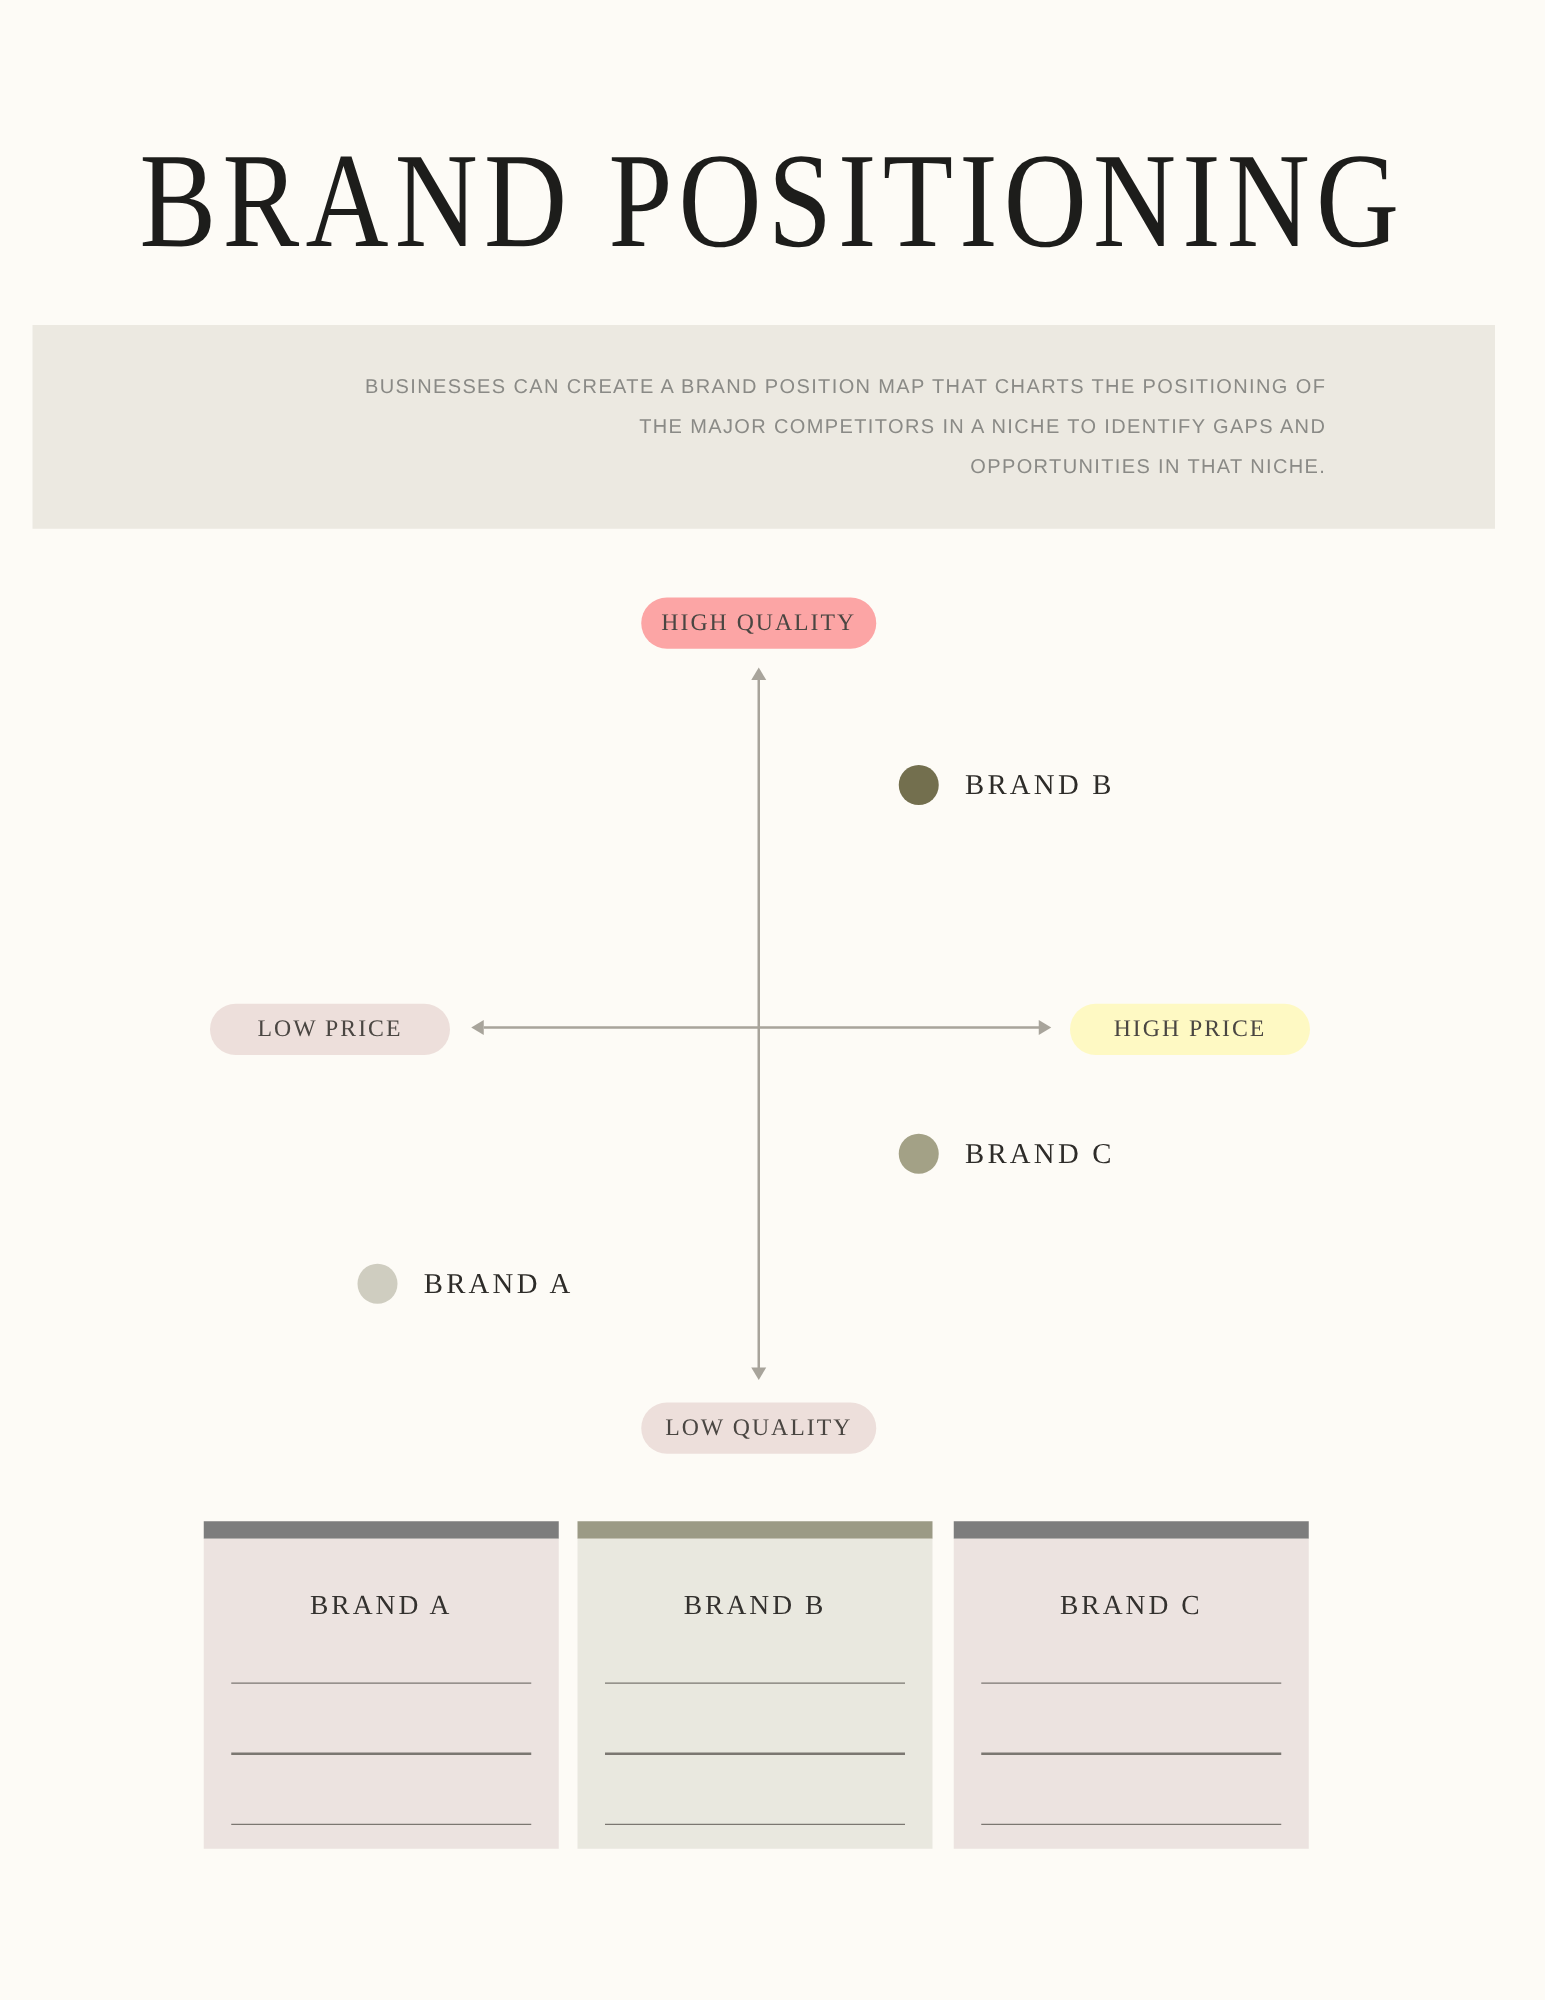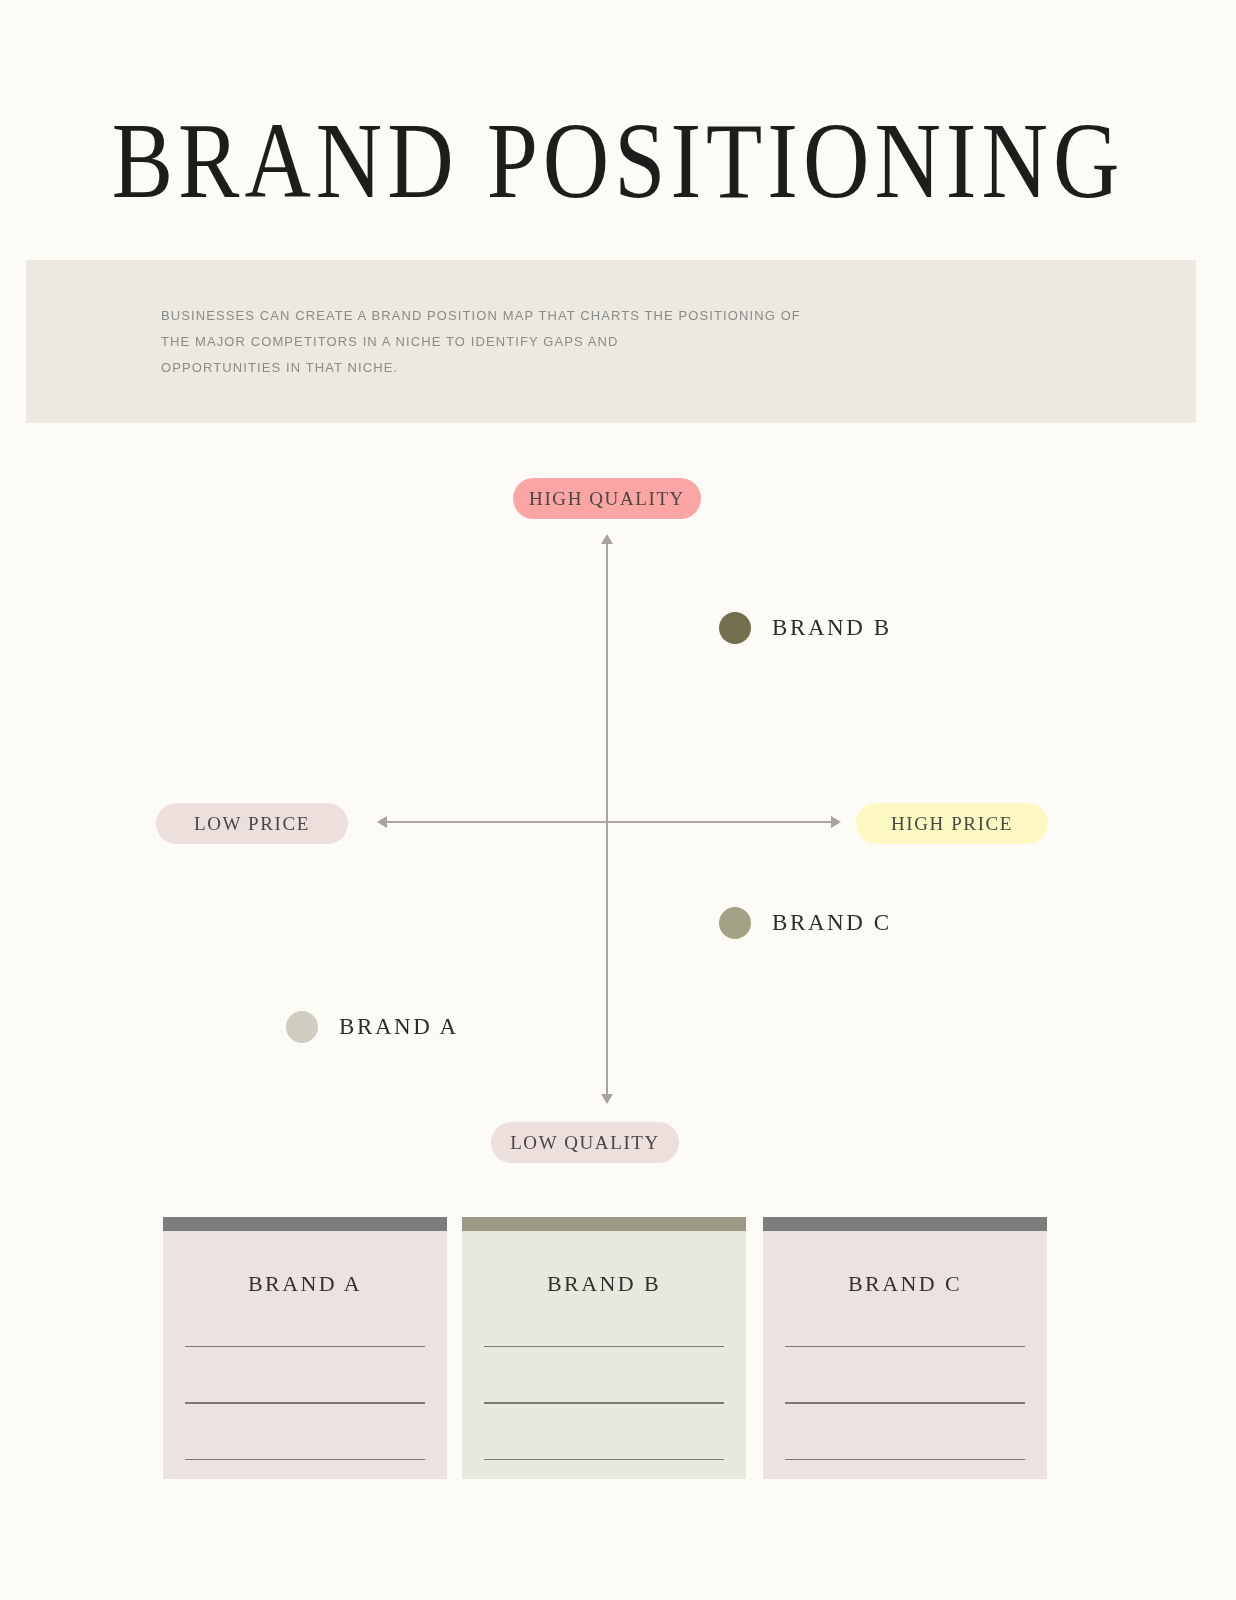--- a/index.html
+++ b/index.html
@@ -36,23 +36,23 @@
     position:absolute;
     left:26px; top:236px;
     width:1170px; height:163px;
     background:#ece9e1;
   }
   #desc-text {
     position:absolute;
     left:50%; top:50%;
     transform:translate(-50%,-50%);
     width:900px;
-    text-align:left;
+    text-align:right;
     font-family:"Liberation Sans", sans-serif;
-    font-size:13px;
+    font-size:16px;
     line-height:2.0;
     letter-spacing:1.1px;
     color:#8a8a86;
     white-space:pre-line;
   }
 
   
   #map {
     position:absolute;
     left:0; top:430px;
@@ -107,22 +107,22 @@
     border-radius:40px;
     display:flex;
     align-items:center;
     justify-content:center;
     font-family:"Liberation Serif", serif;
     font-size:19px;
     letter-spacing:1.6px;
     color:#4a4642;
   }
   #pill-high-quality { left:513px; top:454px;  width:188px; height:41px; }
-  #pill-low-quality  { left:491px; top:1098px; width:188px; height:41px; }
-  #pill-low-price    { left:156px; top:779px;  width:192px; height:41px; }
+  #pill-low-quality  { left:513px; top:1098px; width:188px; height:41px; }
+  #pill-low-price    { left:168px; top:779px;  width:192px; height:41px; }
   #pill-high-price   { left:856px; top:779px;  width:192px; height:41px; }
 
   
   .marker {
     position:absolute;
     display:flex;
     align-items:center;
   }
   .marker .dot {
     width:32px; height:32px;

